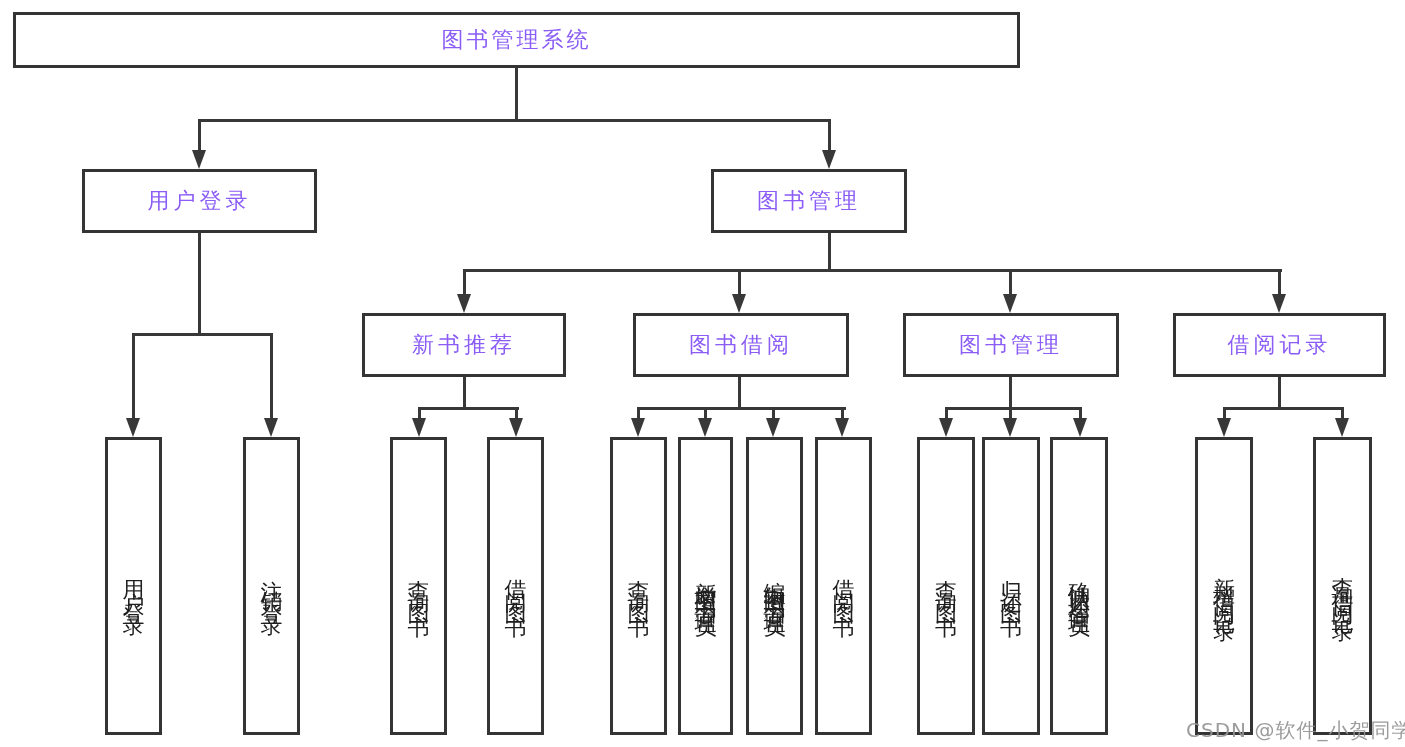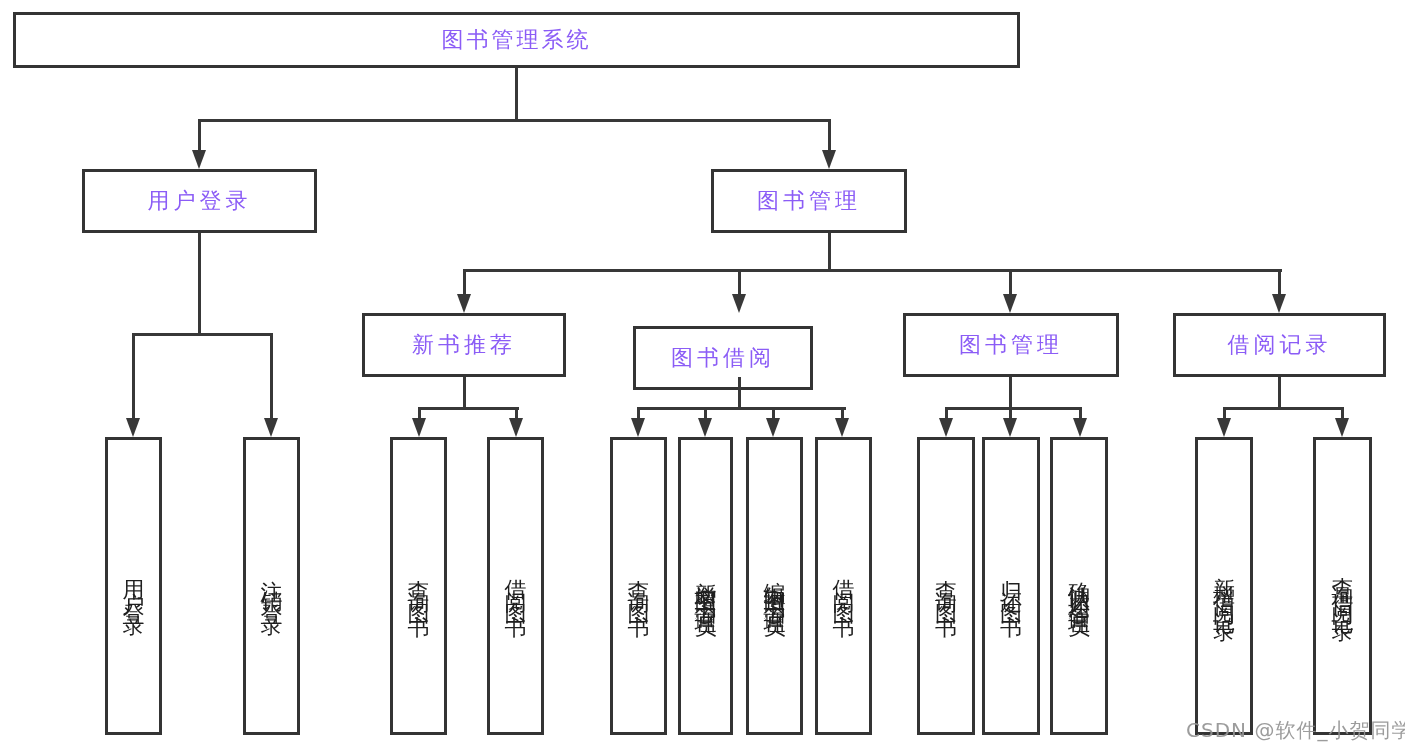--- a/index.html
+++ b/index.html
@@ -103,21 +103,21 @@
   <div class="ln" style="left:738px;top:271px;width:3px;height:23px;"></div>
   <div class="arr" style="left:732px;top:294px;"></div>
   <div class="ln" style="left:1009px;top:271px;width:3px;height:23px;"></div>
   <div class="arr" style="left:1003px;top:294px;"></div>
   <div class="ln" style="left:1278px;top:271px;width:3px;height:23px;"></div>
   <div class="arr" style="left:1272px;top:294px;"></div>
 
   <div class="node" style="left:362px;top:313px;width:204px;height:64px;">
     <span class="hlabel">新书推荐</span>
   </div>
-  <div class="node" style="left:633px;top:326px;width:180px;height:64px;">
+  <div class="node" style="left:633px;top:313px;width:216px;height:64px;">
     <span class="hlabel">图书借阅</span>
   </div>
   <div class="node" style="left:903px;top:313px;width:216px;height:64px;">
     <span class="hlabel">图书管理</span>
   </div>
   <div class="node" style="left:1173px;top:313px;width:213px;height:64px;">
     <span class="hlabel">借阅记录</span>
   </div>
 
   <div class="ln" style="left:463px;top:377px;width:3px;height:32px;"></div>

